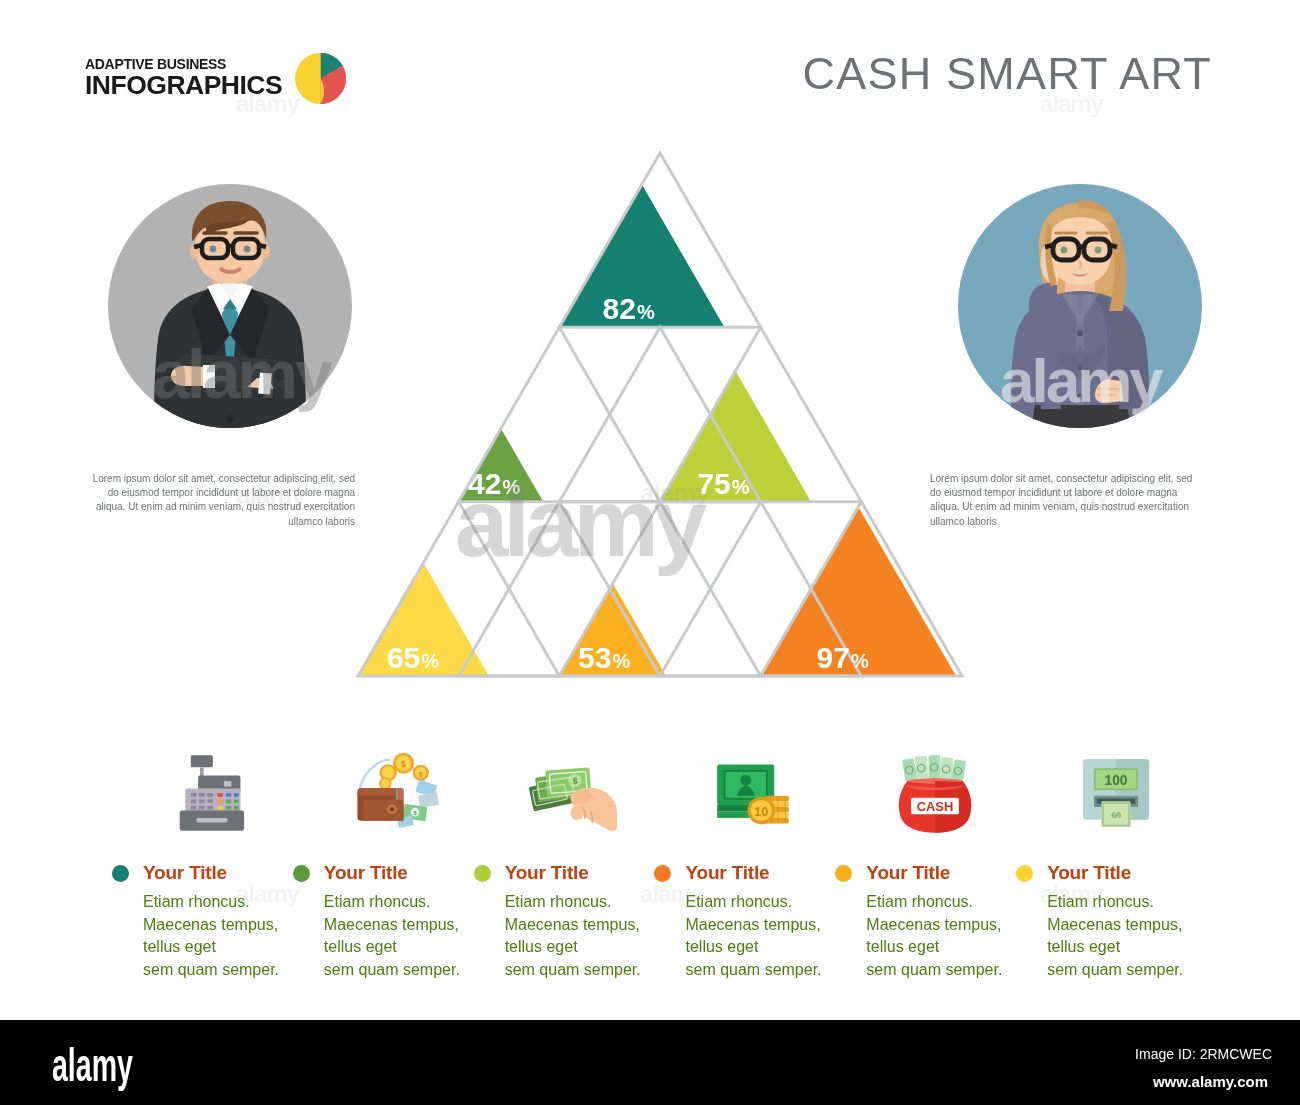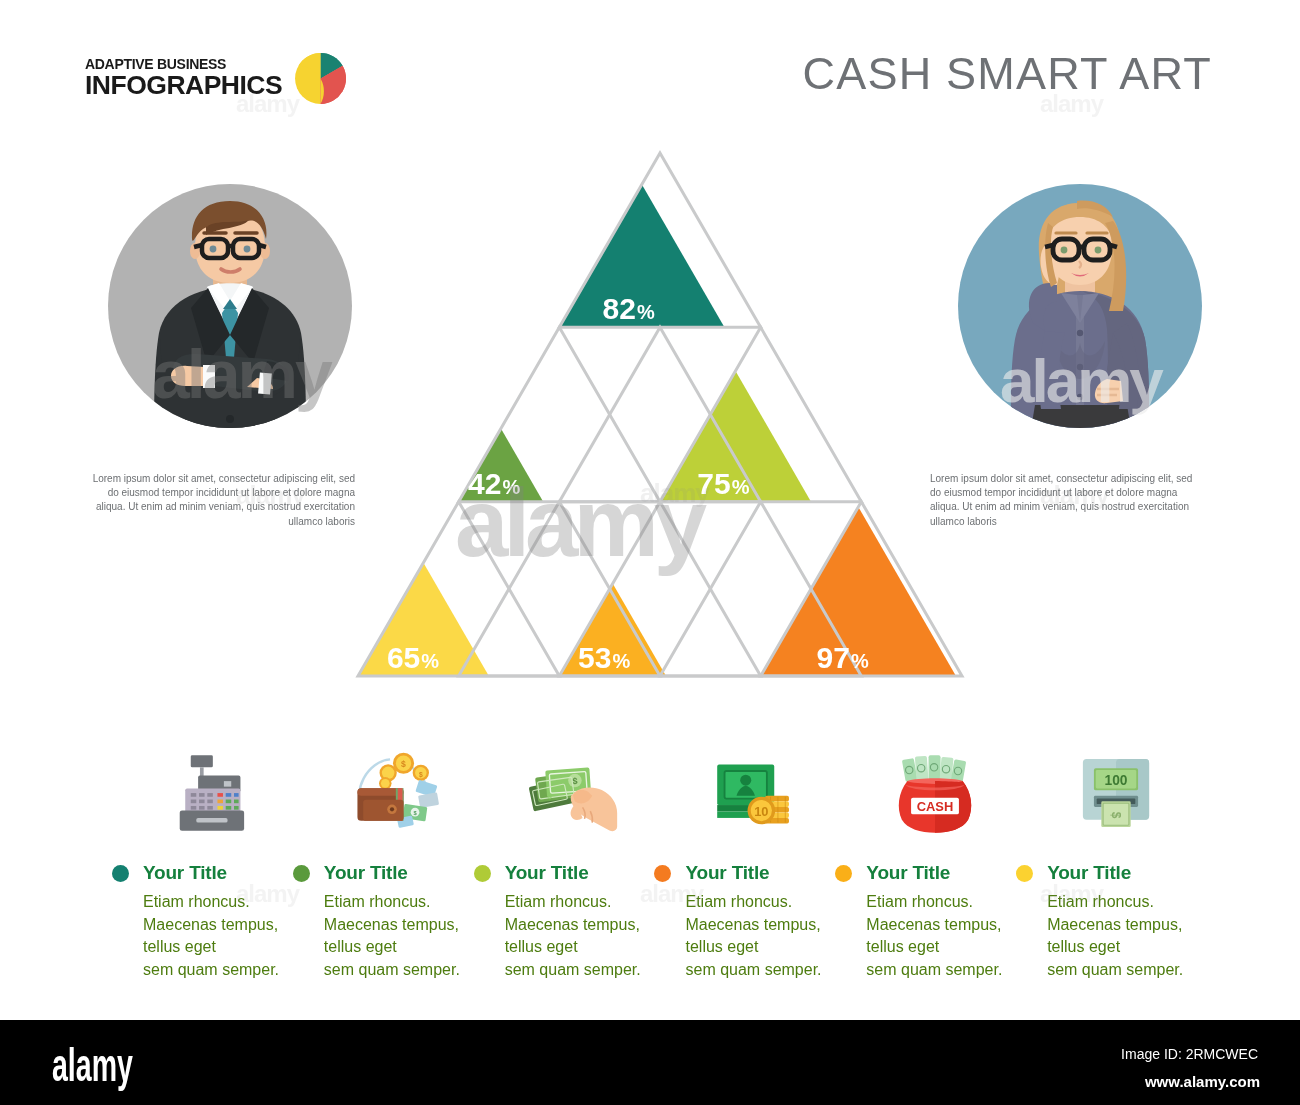--- a/index.html
+++ b/index.html
@@ -41,21 +41,21 @@
 
   
   .pyramid { position: absolute; left: 340px; top: 140px; width: 640px; height: 548px; }
 
   
   .legend { position: absolute; left: 112px; top: 740px; width: 1085px; display: flex; }
   .legend-col { width: 181px; }
   .legend-icon-box { height: 100px; display: flex; align-items: flex-end; justify-content: center; padding-left: 18px; }
   .legend-head { display: flex; align-items: center; margin-top: 22px; }
   .legend-dot { width: 17px; height: 17px; border-radius: 50%; flex: 0 0 auto; }
-  .legend-title { font-size: 19px; font-weight: bold; color: #15803d; margin-left: 14px; letter-spacing: -0.2px; }
+  .legend-title { font-size: 19px; font-weight: bold; color: #c2410c; margin-left: 14px; letter-spacing: -0.2px; }
   .legend-body {
     margin-top: 7px; margin-left: 31px;
     font-size: 16px; line-height: 1.42; color: #4d7c0f; white-space: pre-line;
   }
 
   
   .wm { position: absolute; font-family: "Liberation Sans", sans-serif; font-weight: bold;
         color: rgba(130,130,130,0.33); pointer-events: none; }
   .wm-big { left: 455px; top: 468px; font-size: 96px; letter-spacing: -5px; }
   .wm-av-l { left: 152px; top: 335px; font-size: 68px; letter-spacing: -3px; color: rgba(120,120,120,0.42); }
@@ -63,22 +63,22 @@
   .wm-tile { position: absolute; font-weight: bold; pointer-events: none; }
 
   
   .footer { position: absolute; left: 0; top: 1020px; width: 1300px; height: 85px; background: #000; }
   .footer-logo {
     position: absolute; left: 52px; top: 18px;
     font-size: 46px; font-weight: bold; color: #fff;
     font-family: "Liberation Sans Narrow", "Liberation Sans", sans-serif;
     transform: scaleX(0.62); transform-origin: left center; letter-spacing: 0px;
   }
-  .footer-id { position: absolute; right: 42px; top: 26px; font-size: 14px; color: #fff; }
-  .footer-url { position: absolute; right: 40px; top: 53px; font-size: 15px; font-weight: bold; color: #fff; }
+  .footer-id { position: absolute; right: 28px; top: 26px; font-size: 14px; color: #fff; }
+  .footer-url { position: absolute; right: 32px; top: 53px; font-size: 15px; font-weight: bold; color: #fff; }
 </style>
 </head>
 <body>
 
 <div class="canvas">
 
   <div class="logo-wrap">
     <div class="logo-text">
       <div class="logo-line1">ADAPTIVE BUSINESS</div>
       <div class="logo-line2">INFOGRAPHICS</div>

